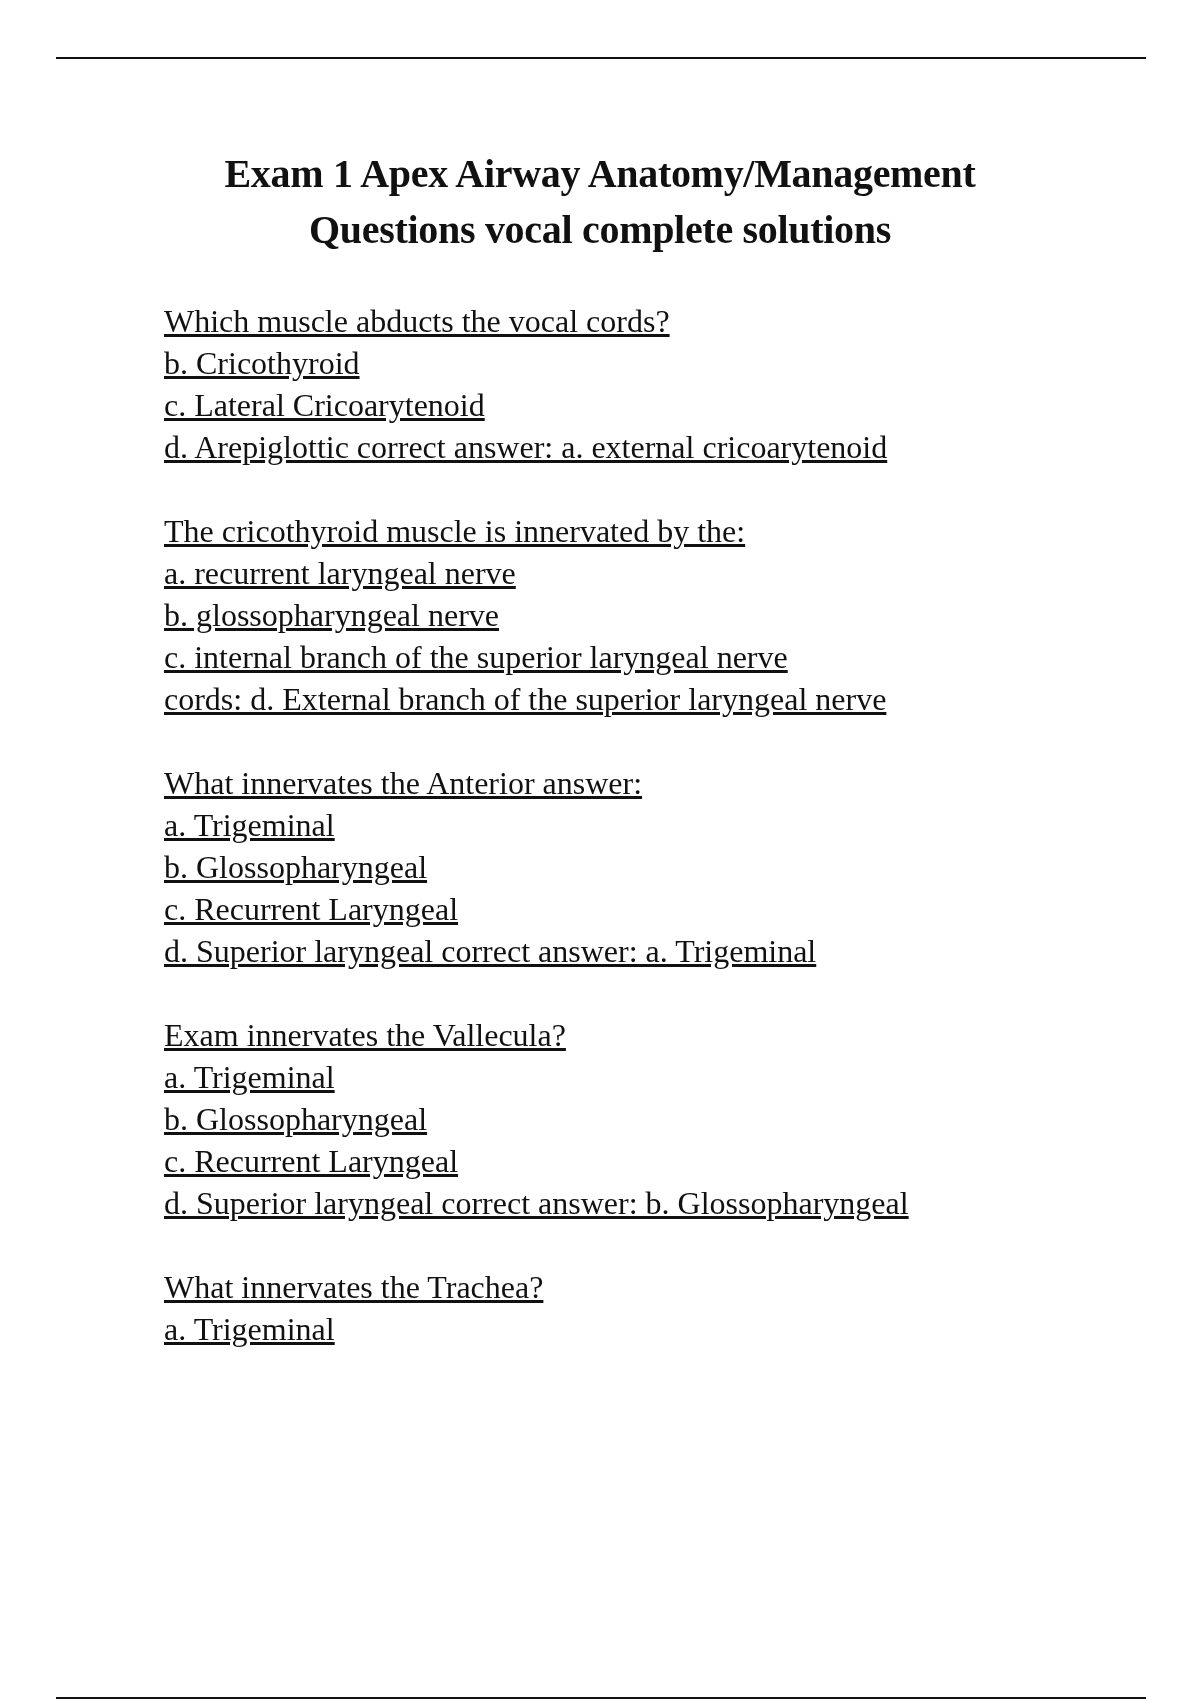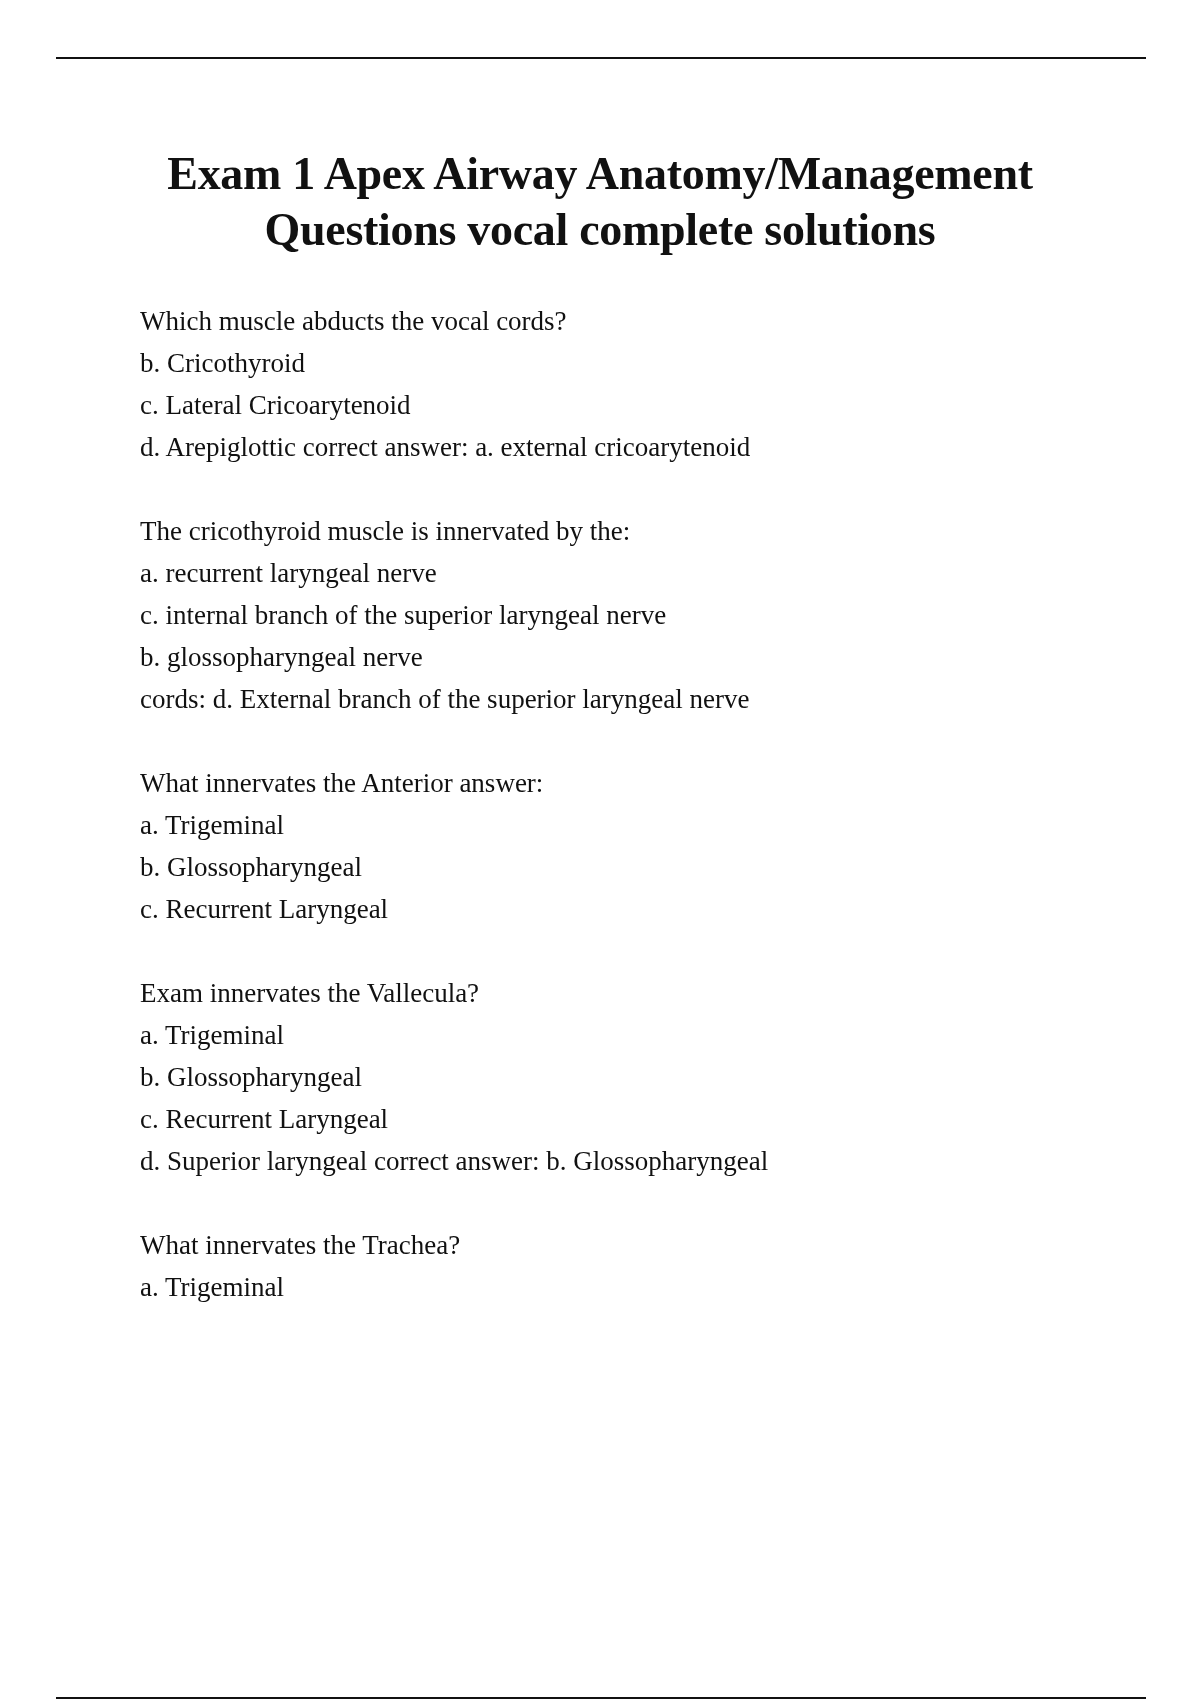--- a/index.html
+++ b/index.html
@@ -24,32 +24,33 @@
     }
     .rule-top { top: 57px; }
     .rule-bottom { top: 1697px; }
     .title {
       position: absolute;
       top: 146px;
       left: 0;
       width: 1200px;
       text-align: center;
       font-weight: bold;
-      font-size: 46px;
+      font-size: 40px;
       line-height: 56px;
       letter-spacing: -0.3px;
     }
     .title div { white-space: nowrap; }
     .content {
       position: absolute;
       top: 300px;
-      left: 140px;
+      left: 164px;
       width: 900px;
-      font-size: 27px;
+      font-size: 32px;
       line-height: 42px;
+      text-decoration: underline;
     }
     .question { margin: 0 0 42px 0; }
     .line { white-space: nowrap; }
   </style>
 </head>
 <body>
 
 <div class="rule rule-top"></div>
 
 <div class="title">
@@ -61,30 +62,31 @@
   <div class="question">
     <div class="line">Which muscle abducts the vocal cords?</div>
     <div class="line">b. Cricothyroid</div>
     <div class="line">c. Lateral Cricoarytenoid</div>
     <div class="line">d. Arepiglottic correct answer:  a. external cricoarytenoid</div>
   </div>
 
   <div class="question">
     <div class="line">The cricothyroid muscle is innervated by the:</div>
     <div class="line">a. recurrent laryngeal nerve</div>
+    <div class="line">b. glossopharyngeal nerve</div>
     <div class="line">c. internal branch of the superior laryngeal nerve</div>
-    <div class="line">b. glossopharyngeal nerve</div>
     <div class="line">cords:  d. External branch of the superior laryngeal nerve</div>
   </div>
 
   <div class="question">
     <div class="line">What innervates the Anterior answer:</div>
     <div class="line">a. Trigeminal</div>
     <div class="line">b. Glossopharyngeal</div>
     <div class="line">c. Recurrent Laryngeal</div>
+    <div class="line">d. Superior laryngeal correct answer:  a. Trigeminal</div>
   </div>
 
   <div class="question">
     <div class="line">Exam innervates the Vallecula?</div>
     <div class="line">a. Trigeminal</div>
     <div class="line">b. Glossopharyngeal</div>
     <div class="line">c. Recurrent Laryngeal</div>
     <div class="line">d. Superior laryngeal correct answer:  b. Glossopharyngeal</div>
   </div>
 

